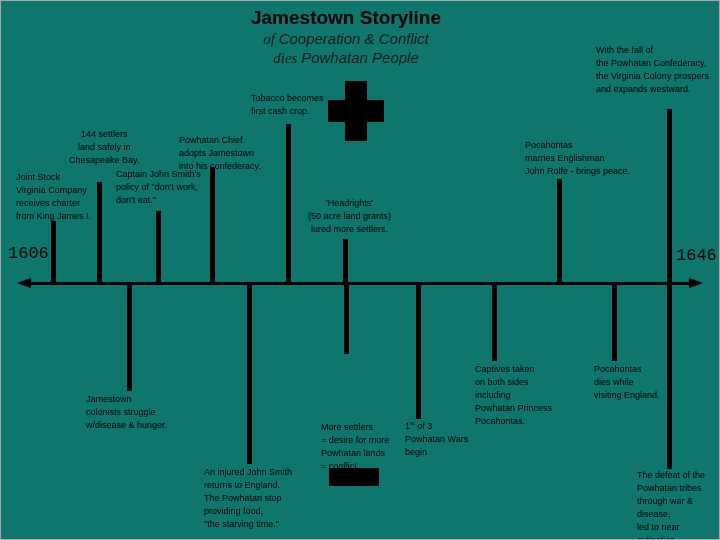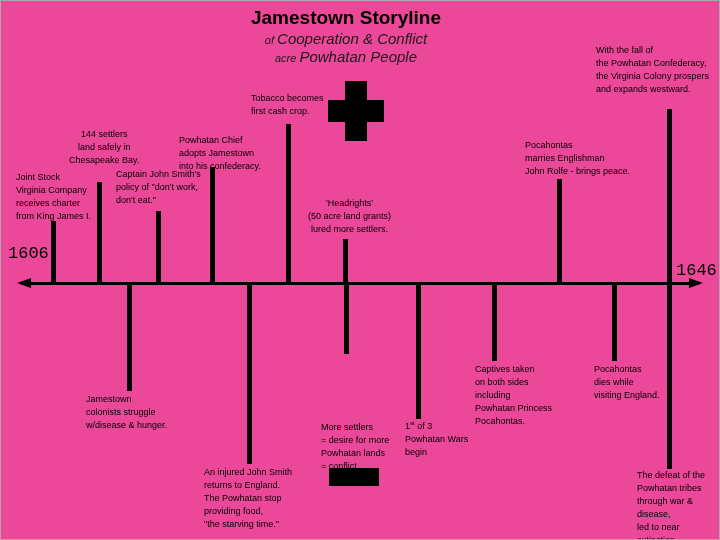--- a/index.html
+++ b/index.html
@@ -1,58 +1,58 @@
 <!DOCTYPE html>
 <html><head>
 <meta charset="utf-8">
 <style>
   html,body{margin:0;padding:0;background:#fff;}
   #canvas{
     position:relative;
     width:718px;height:538px;
     border:1px solid #a9a9a9;
-    background:#ec4899;
+    background:#0f766e;
     font-family:"Liberation Sans", sans-serif;
     color:#000;
     overflow:hidden;
   }
   
   .title-block{position:absolute;left:165px;top:6px;width:360px;text-align:center;}
   .title-main{font-size:19px;font-weight:bold;letter-spacing:0px;}
   .title-sub{font-style:italic;font-size:15px;color:#1a1a1a;margin-top:1px;}
-  .title-sub .small{font-size:11px;}
+  .title-sub .small{font-size:15px;font-family:Liberation Serif, serif;}
   
   .tl-line{position:absolute;left:20px;top:281px;width:678px;height:3px;background:#000;}
   .tl-arrow-left{position:absolute;left:16px;top:277px;width:0;height:0;
     border-top:5px solid transparent;border-bottom:5px solid transparent;border-right:14px solid #000;}
   .tl-arrow-right{position:absolute;left:688px;top:277px;width:0;height:0;
     border-top:5px solid transparent;border-bottom:5px solid transparent;border-left:14px solid #000;}
   .year{position:absolute;font-family:"Liberation Mono", monospace;font-size:17px;color:#000;}
   #year-start{left:7px;top:243px;}
-  #year-end{left:675px;top:245px;margin-top:15px;}
+  #year-end{left:675px;top:245px;}
   
   .tick{position:absolute;width:5px;background:#000;}
   
   .event{position:absolute;font-size:9px;line-height:13px;white-space:pre-line;color:#000;}
   .event sup{font-size:6px;line-height:0;}
   
   .plus-icon{position:absolute;left:327px;top:80px;width:56px;height:60px;}
   .plus-icon .v{position:absolute;left:17px;top:0;width:22px;height:60px;background:#000;}
   .plus-icon .h{position:absolute;left:0;top:19px;width:56px;height:22px;background:#000;}
   .minus-icon{position:absolute;left:328px;top:467px;width:50px;height:18px;background:#000;}
 </style>
 </head>
 <body>
 
 <div id="canvas">
 
   <div class="title-block">
     <div class="title-main">Jamestown Storyline</div>
     <div class="title-sub"><span class="small">of </span><span>Cooperation &amp; Conflict</span></div>
-    <div class="title-sub"><span class="small">acre </span><span>Powhatan People</span></div>
+    <div class="title-sub"><span class="small">dies </span><span>Powhatan People</span></div>
   </div>
 
   <div class="plus-icon">
     <div class="v"></div>
     <div class="h"></div>
   </div>
 
   <div class="minus-icon"></div>
 
   <div class="tl-line"></div>

